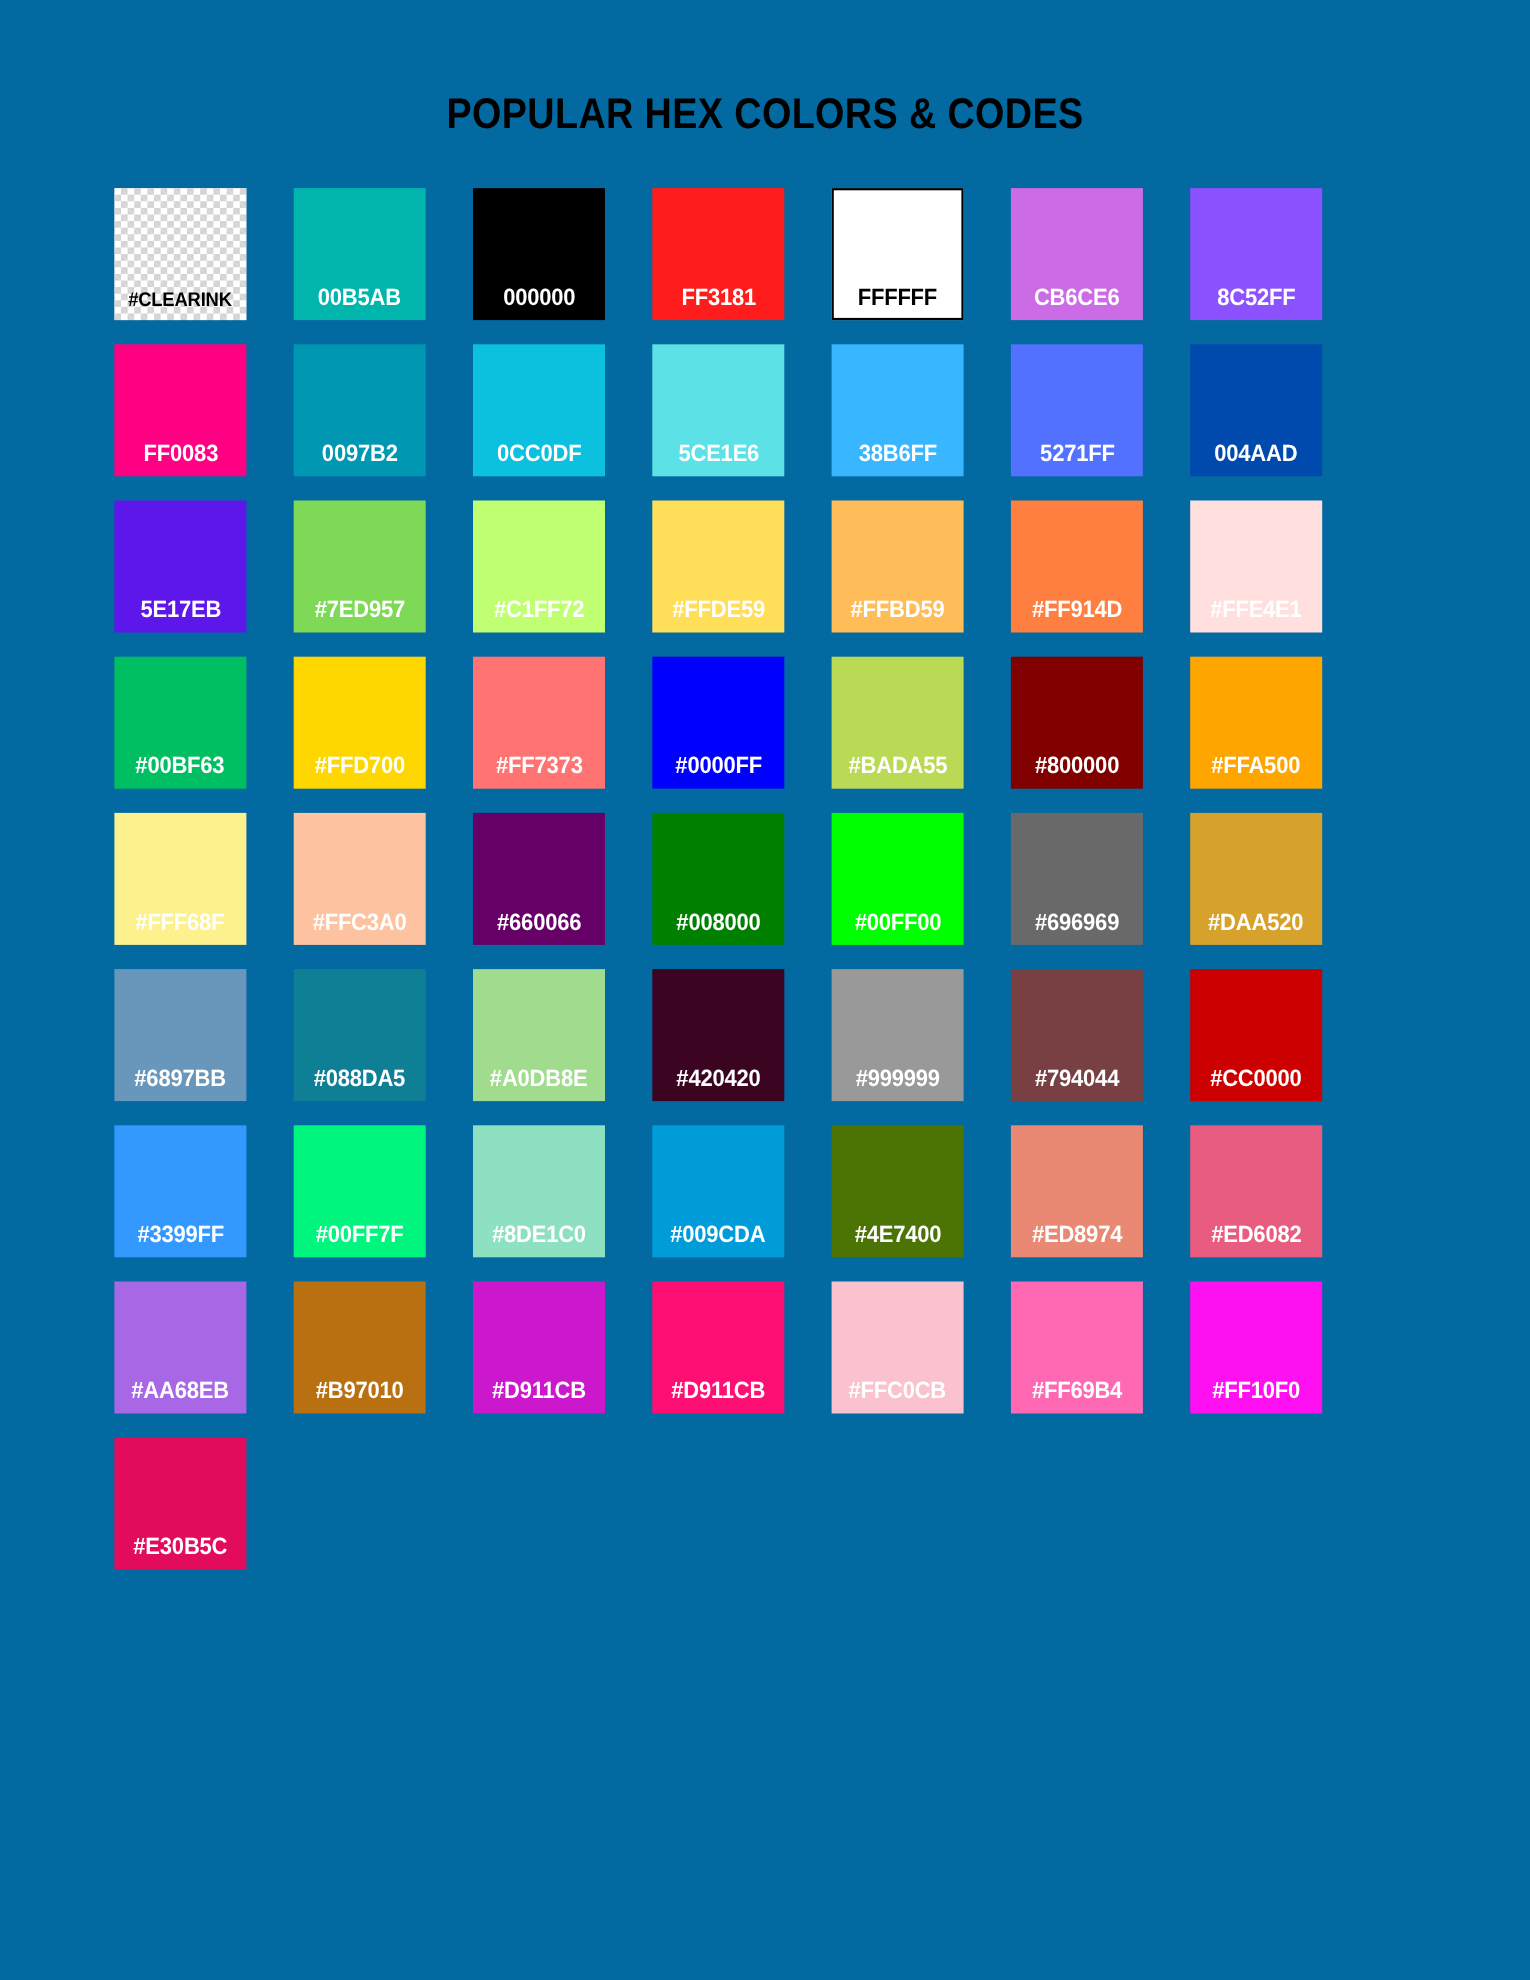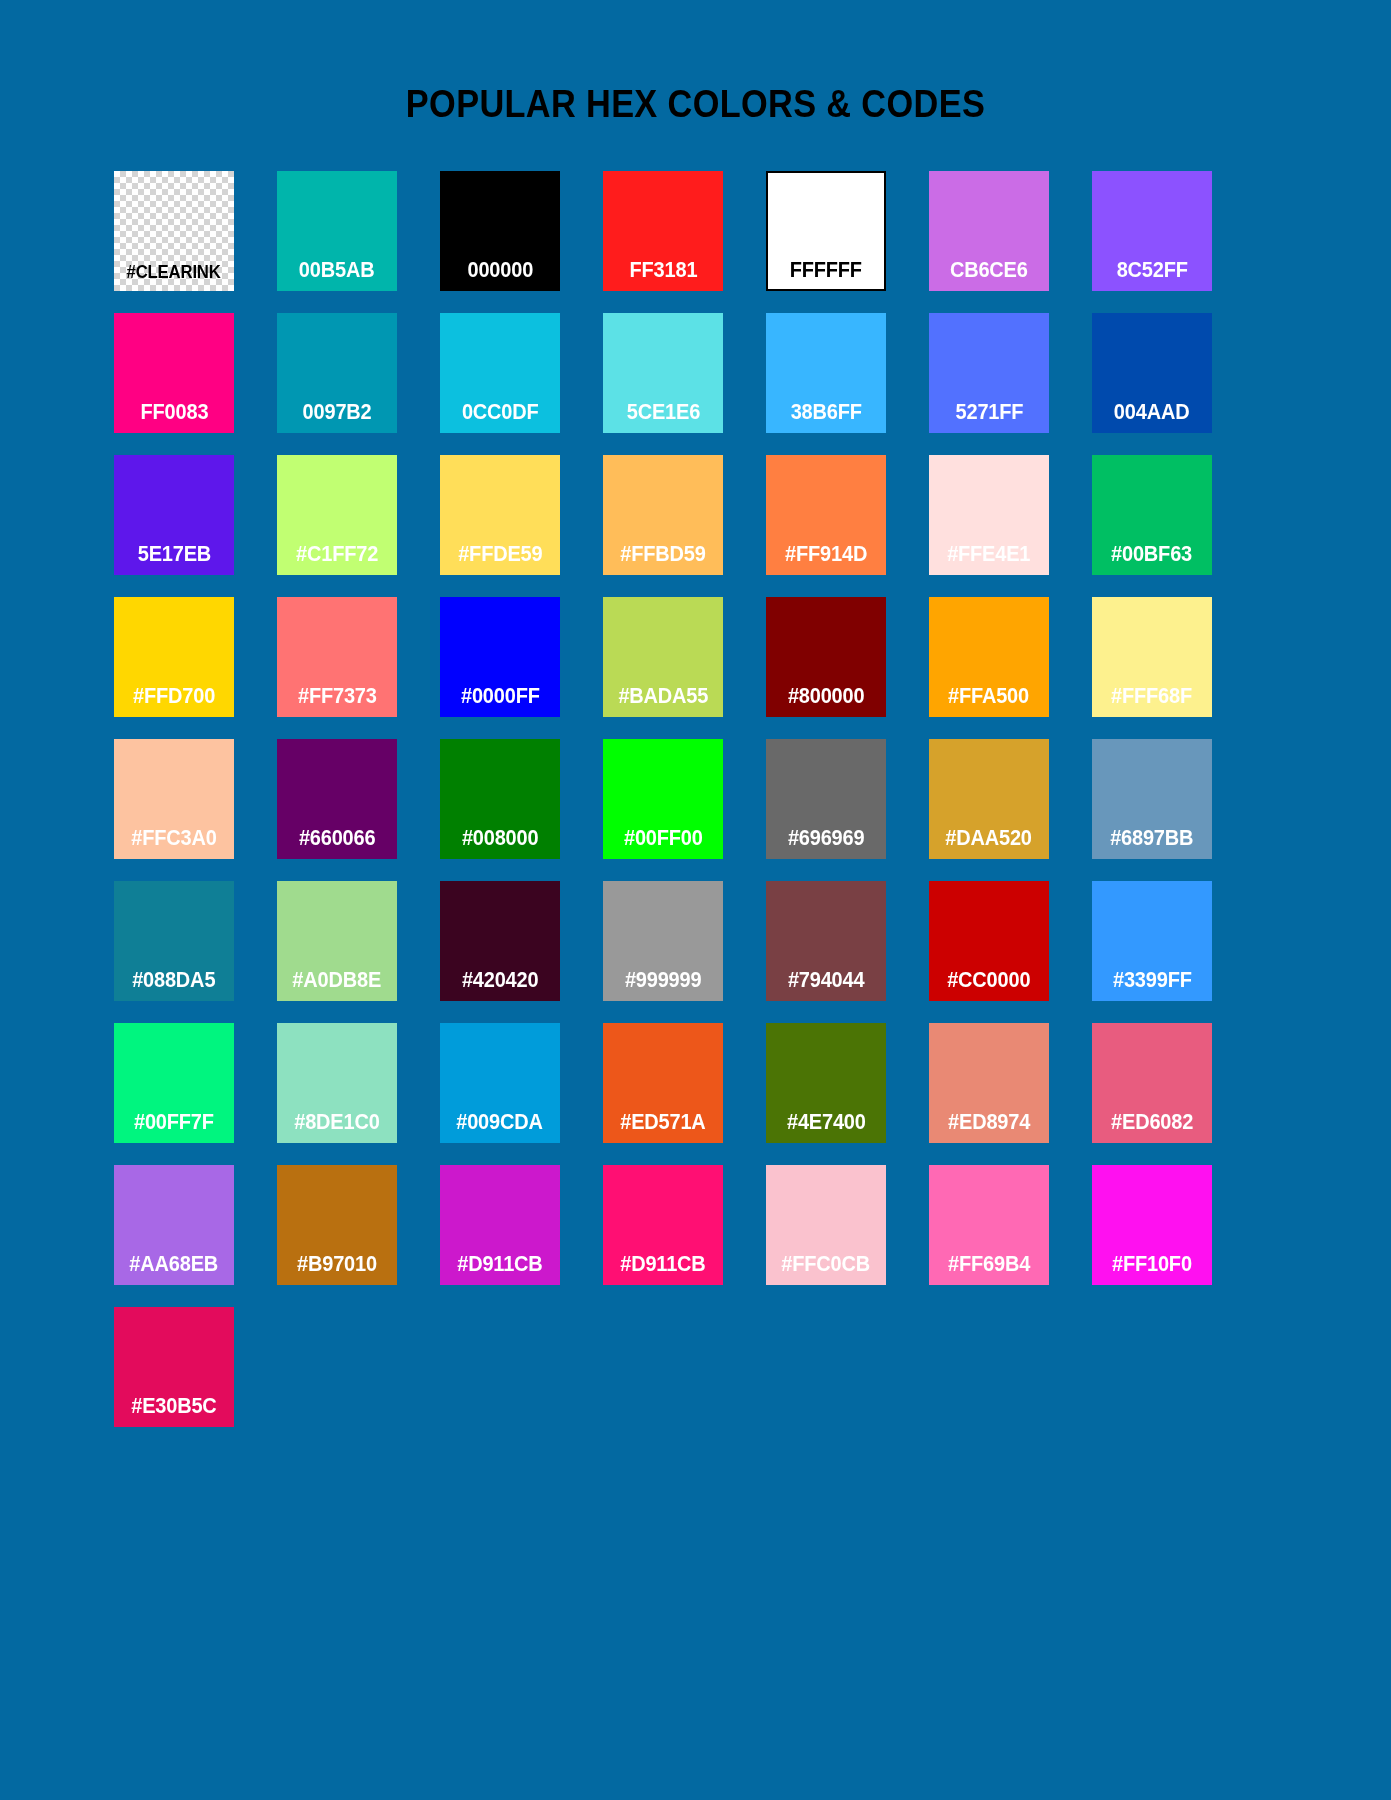--- a/index.html
+++ b/index.html
@@ -30,21 +30,21 @@
     letter-spacing: 0.4px;
     color: #000000;
     font-family: "Liberation Sans", "DejaVu Sans", sans-serif;
     transform: scaleX(0.88);
     transform-origin: center top;
     white-space: nowrap;
   }
 
   #grid {
     position: absolute;
-    left: 114px;
+    left: 104px;
     top: 171px;
     width: 1098px;
     display: grid;
     grid-template-columns: repeat(7, 120px);
     grid-template-rows: repeat(9, 120px);
     column-gap: 43px;
     row-gap: 22px;
   }
 
   .swatch {
@@ -156,20 +156,24 @@
       </div>
       <div class="swatch">
         <div class="fill" style="background: rgb(0, 74, 173);"></div>
         <span class="label" style="color: rgb(255, 255, 255);">004AAD</span>
       </div>
       <div class="swatch">
         <div class="fill" style="background: rgb(94, 23, 235);"></div>
         <span class="label" style="color: rgb(255, 255, 255);">5E17EB</span>
       </div>
       <div class="swatch">
+        <div class="fill" style="background: rgb(126, 217, 87);"></div>
+        <span class="label" style="color: rgb(255, 255, 255);">#7ED957</span>
+      </div>
+      <div class="swatch">
         <div class="fill" style="background: rgb(193, 255, 114);"></div>
         <span class="label" style="color: rgb(255, 255, 255);">#C1FF72</span>
       </div>
       <div class="swatch">
         <div class="fill" style="background: rgb(255, 222, 89);"></div>
         <span class="label" style="color: rgb(255, 255, 255);">#FFDE59</span>
       </div>
       <div class="swatch">
         <div class="fill" style="background: rgb(255, 189, 89);"></div>
         <span class="label" style="color: rgb(255, 255, 255);">#FFBD59</span>
@@ -276,24 +280,20 @@
       </div>
       <div class="swatch">
         <div class="fill" style="background: rgb(141, 225, 192);"></div>
         <span class="label" style="color: rgb(255, 255, 255);">#8DE1C0</span>
       </div>
       <div class="swatch">
         <div class="fill" style="background: rgb(0, 156, 218);"></div>
         <span class="label" style="color: rgb(255, 255, 255);">#009CDA</span>
       </div>
       <div class="swatch">
-        <div class="fill" style="background: rgb(237, 87, 26);"></div>
-        <span class="label" style="color: rgb(255, 255, 255);">#ED571A</span>
-      </div>
-      <div class="swatch">
         <div class="fill" style="background: rgb(75, 116, 5);"></div>
         <span class="label" style="color: rgb(255, 255, 255);">#4E7400</span>
       </div>
       <div class="swatch">
         <div class="fill" style="background: rgb(233, 137, 116);"></div>
         <span class="label" style="color: rgb(255, 255, 255);">#ED8974</span>
       </div>
       <div class="swatch">
         <div class="fill" style="background: rgb(232, 92, 127);"></div>
         <span class="label" style="color: rgb(255, 255, 255);">#ED6082</span>

